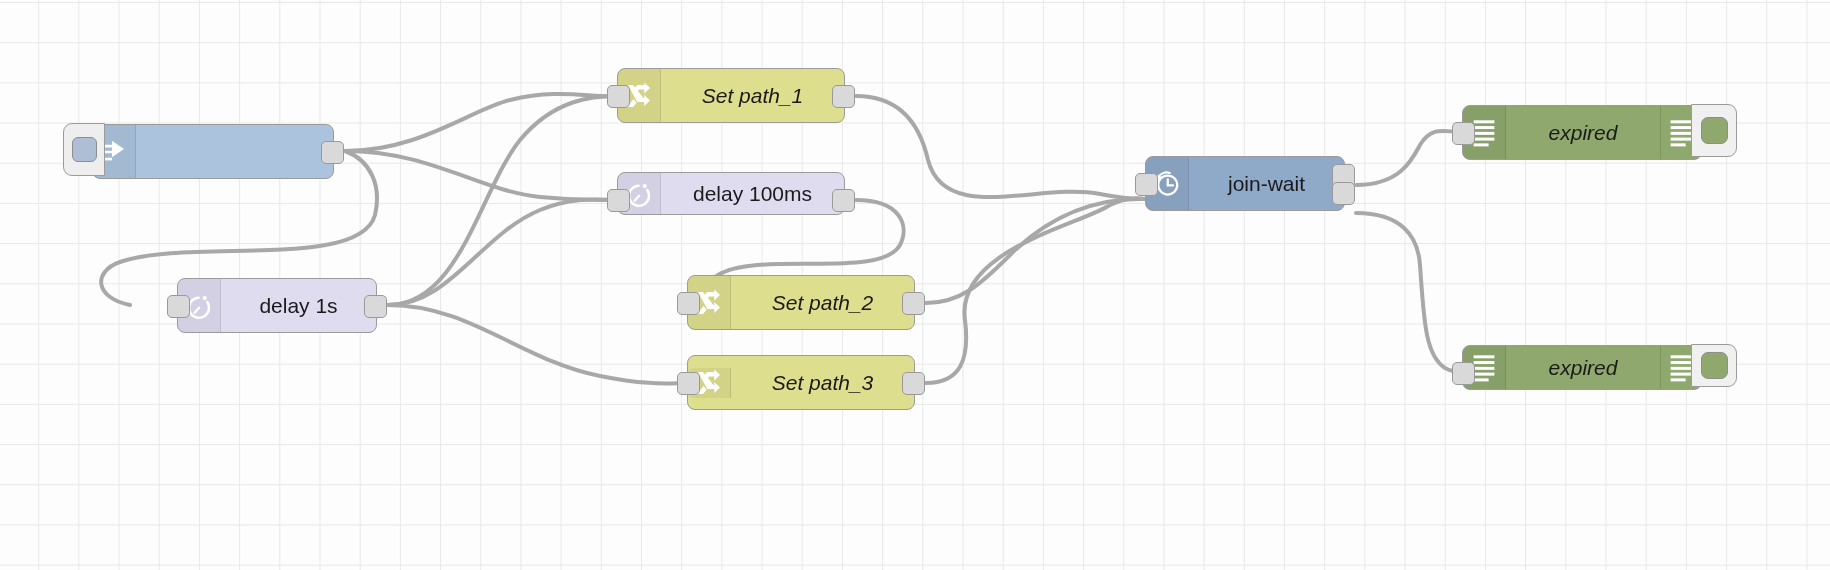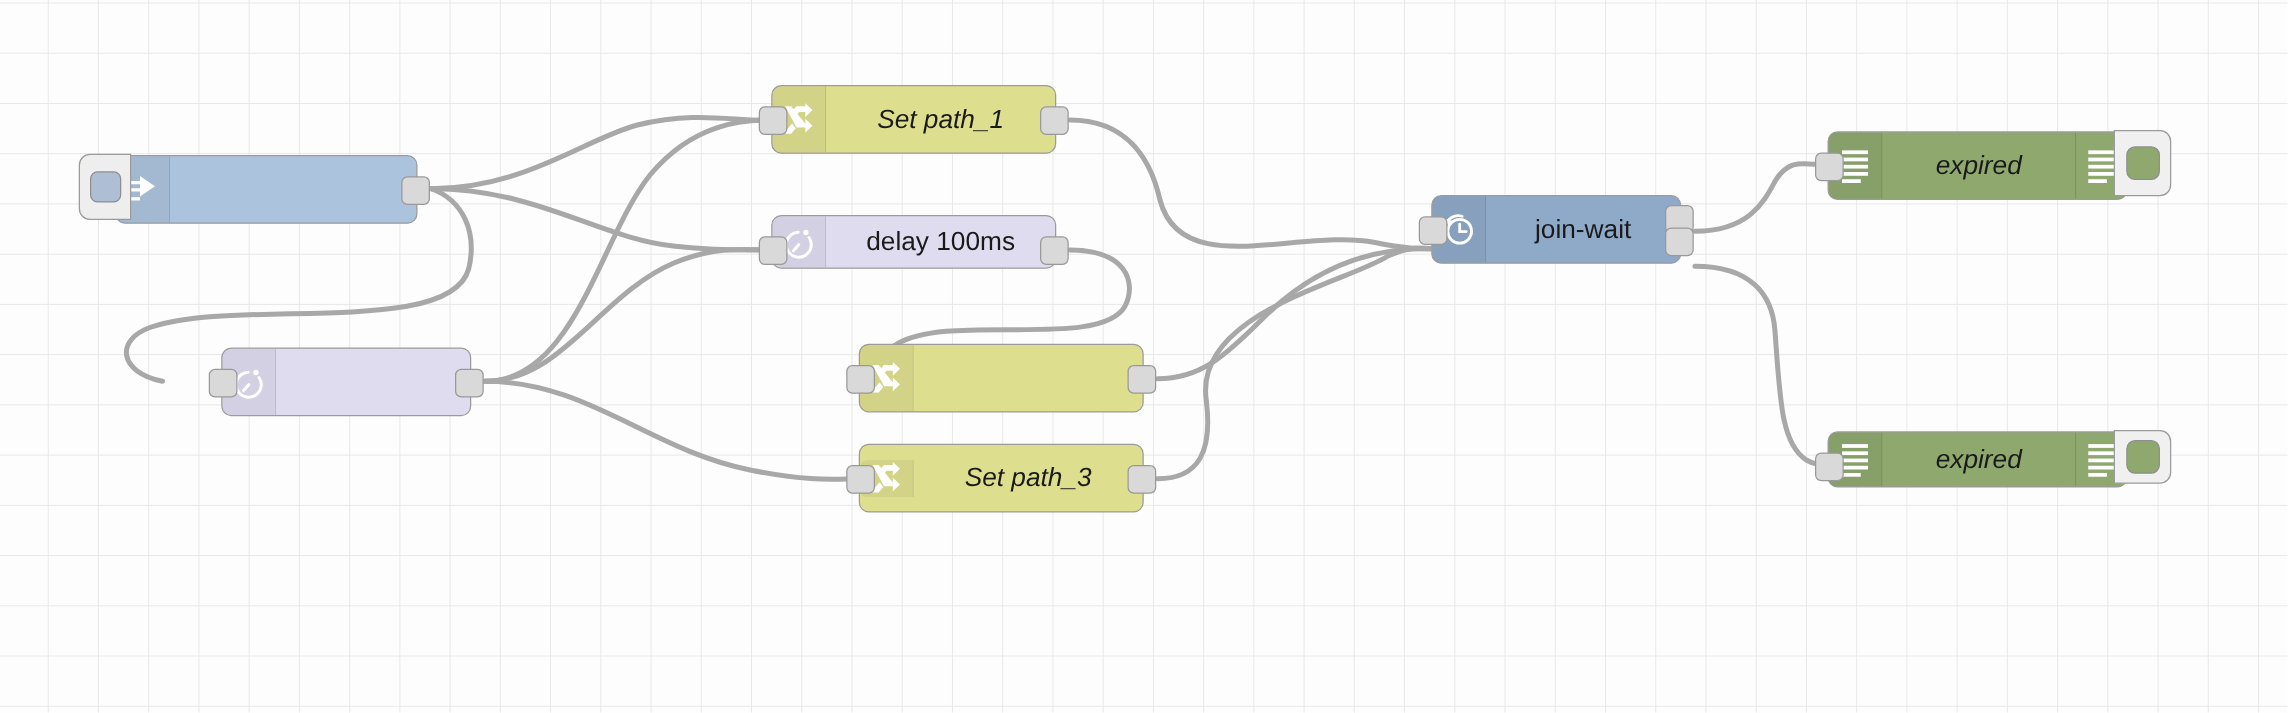--- a/index.html
+++ b/index.html
@@ -96,20 +96,21 @@
         <div class="port out" style="top:16px"></div>
       </div>
       <div class="node" style="left: 177px; top: 278px; width: 200px; height: 55px; background: rgb(224, 220, 240);">
         <div class="icontray">
           <svg width="30" height="30" viewBox="0 0 24 24" class="glyph">
             <circle cx="12" cy="13.4" r="8" fill="none" stroke="#ffffff" stroke-width="1.9" stroke-linecap="round" stroke-dasharray="42 10" transform="rotate(-35 12 13.4)"></circle>
             <circle cx="16.6" cy="5.6" r="1.7" fill="#ffffff"></circle>
             <path d="M12 13.4 L8.6 17.3" stroke="#ffffff" stroke-width="1.9" stroke-linecap="round" fill="none"></path>
           </svg>
         </div>
+        <div class="label">delay 1s</div>
         <div class="port in" style="top:16px"></div>
         <div class="port out" style="top:16px"></div>
       </div>
       <div class="node" style="left: 617px; top: 68px; width: 228px; height: 55px; background: rgb(222, 223, 142);">
         <div class="icontray">
           <svg width="30" height="30" viewBox="0 0 24 24" class="glyph">
             <path fill="#ffffff" d="M3.2 3.2 h4.0 l9.0 11.2 v-3.2 l4.6 4.4 -4.6 4.4 v-3.2 h-5.6 z"></path>
             <path fill="#ffffff" d="M16.2 3.2 v-2.0 l4.6 4.4 -4.6 4.4 v-3.2 h-4.0 l-2.9 3.6 -2.4 -3.0 3.6 -4.2 z"></path>
             <path fill="#ffffff" d="M3.2 20.8 h4.0 l2.9 -3.5 -2.4 -3.0 -3.6 4.3 z"></path>
           </svg>
@@ -131,20 +132,21 @@
         <div class="port out" style="top:16px"></div>
       </div>
       <div class="node" style="left: 687px; top: 275px; width: 228px; height: 55px; background: rgb(222, 223, 142);">
         <div class="icontray">
           <svg width="30" height="30" viewBox="0 0 24 24" class="glyph">
             <path fill="#ffffff" d="M3.2 3.2 h4.0 l9.0 11.2 v-3.2 l4.6 4.4 -4.6 4.4 v-3.2 h-5.6 z"></path>
             <path fill="#ffffff" d="M16.2 3.2 v-2.0 l4.6 4.4 -4.6 4.4 v-3.2 h-4.0 l-2.9 3.6 -2.4 -3.0 3.6 -4.2 z"></path>
             <path fill="#ffffff" d="M3.2 20.8 h4.0 l2.9 -3.5 -2.4 -3.0 -3.6 4.3 z"></path>
           </svg>
         </div>
+        <div class="label it">Set path_2</div>
         <div class="port in" style="top:16px"></div>
         <div class="port out" style="top:16px"></div>
       </div>
       <div class="node" style="left: 687px; top: 355px; width: 228px; height: 55px; background: rgb(222, 223, 142); align-items: center;">
         <div class="icontray">
           <svg width="30" height="30" viewBox="0 0 24 24" class="glyph">
             <path fill="#ffffff" d="M3.2 3.2 h4.0 l9.0 11.2 v-3.2 l4.6 4.4 -4.6 4.4 v-3.2 h-5.6 z"></path>
             <path fill="#ffffff" d="M16.2 3.2 v-2.0 l4.6 4.4 -4.6 4.4 v-3.2 h-4.0 l-2.9 3.6 -2.4 -3.0 3.6 -4.2 z"></path>
             <path fill="#ffffff" d="M3.2 20.8 h4.0 l2.9 -3.5 -2.4 -3.0 -3.6 4.3 z"></path>
           </svg>

